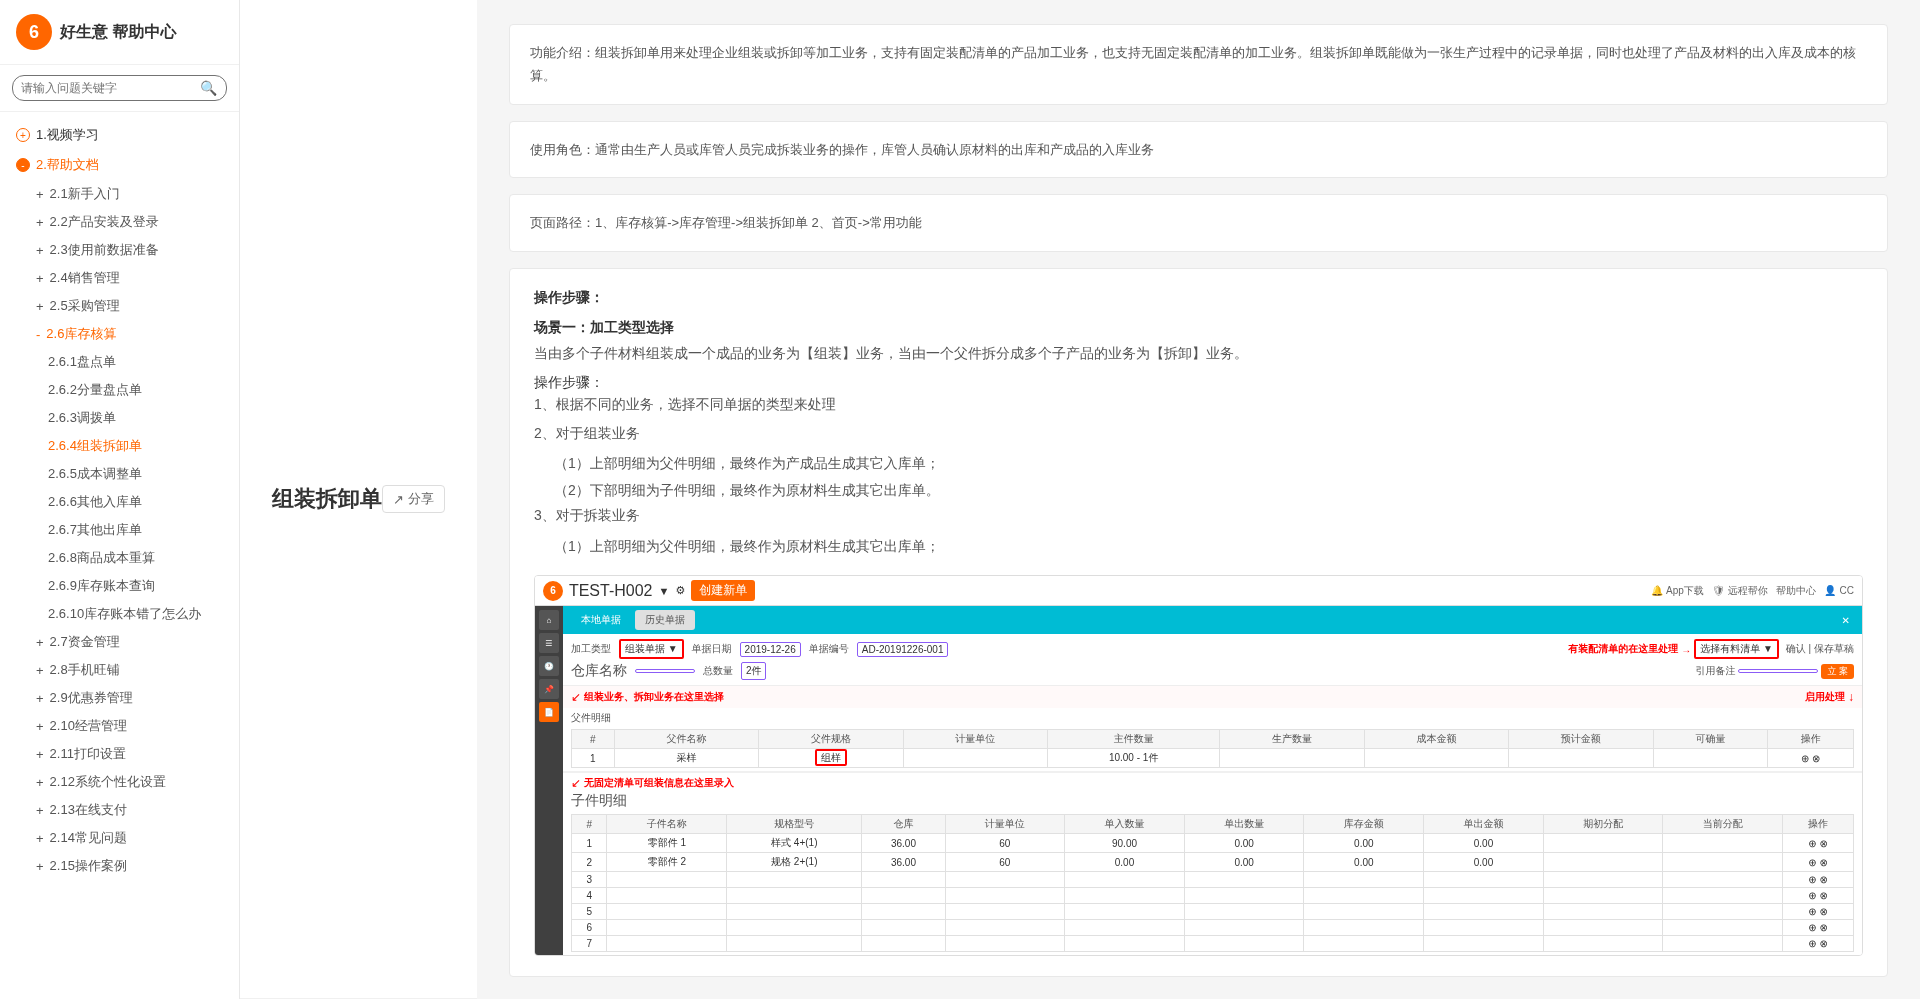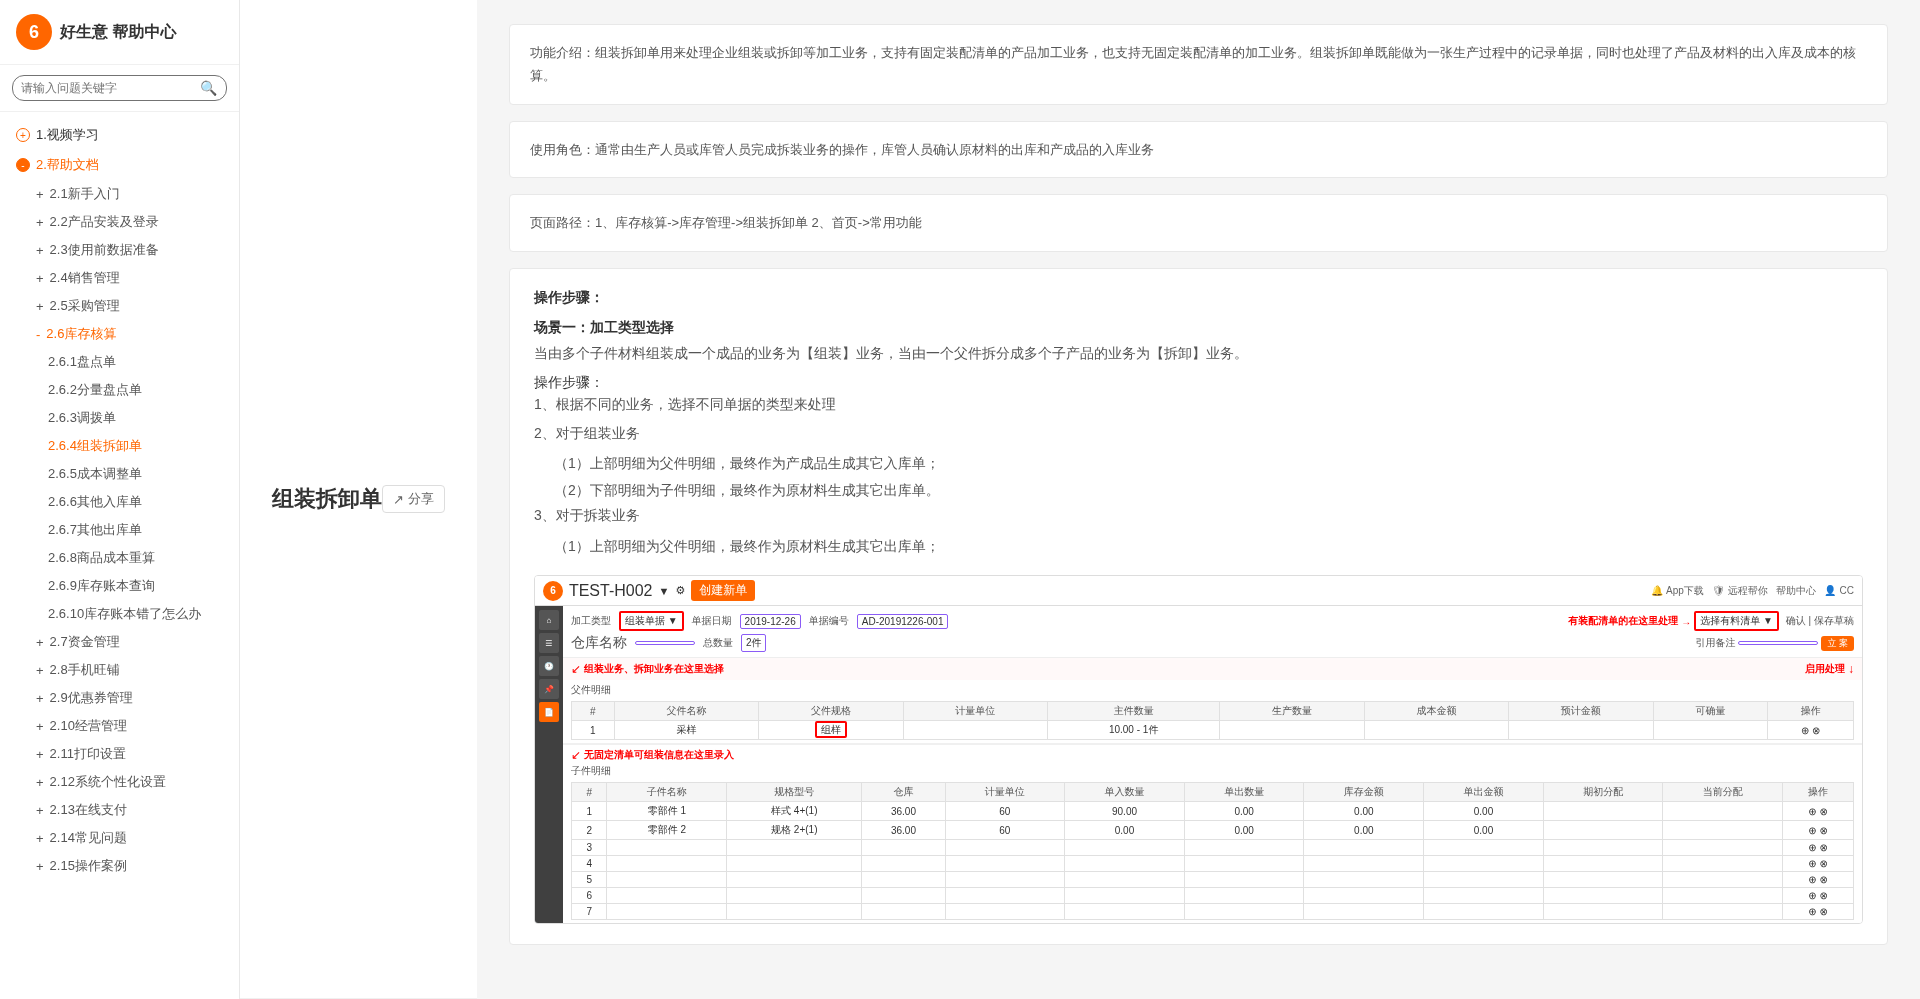--- a/index.html
+++ b/index.html
@@ -492,20 +492,28 @@
             <div style="width:28px;background:#404040;display:flex;flex-direction:column;align-items:center;padding:4px 0;gap:3px;">
               <div style="width:20px;height:20px;background:#555;border-radius:2px;display:flex;align-items:center;justify-content:center;font-size:8px;color:#fff;">⌂</div>
               <div style="width:20px;height:20px;background:#555;border-radius:2px;display:flex;align-items:center;justify-content:center;font-size:8px;color:#fff;">☰</div>
               <div style="width:20px;height:20px;background:#555;border-radius:2px;display:flex;align-items:center;justify-content:center;font-size:8px;color:#fff;">🕐</div>
               <div style="width:20px;height:20px;background:#555;border-radius:2px;display:flex;align-items:center;justify-content:center;font-size:8px;color:#fff;">📌</div>
               <div style="width:20px;height:20px;background:#f60;border-radius:2px;display:flex;align-items:center;justify-content:center;font-size:8px;color:#fff;">📄</div>
             </div>
 
             <div style="flex:1;">
 
+              <div class="sim-header-section">
+                <div style="display:flex;align-items:center;gap:4px;">
+                  <span class="sim-tab-active">本地单据</span>
+                  <span class="sim-tab-inactive">历史单据</span>
+                </div>
+                <span style="flex:1;"></span>
+                <span style="font-size:10px;margin-right:4px;">✕</span>
+              </div>
 
               <div style="background:#fff;padding:5px 8px;border-bottom:1px solid #eee;">
                 <div style="display:flex;align-items:center;gap:8px;margin-bottom:3px;">
                   <span style="font-size:10px;color:#555;">加工类型</span>
                   <span class="sim-type-select">组装单据 ▼</span>
                   <span style="font-size:10px;color:#555;">单据日期</span>
                   <span class="sim-input">2019-12-26</span>
                   <span style="font-size:10px;color:#555;">单据编号</span>
                   <span class="sim-input">AD-20191226-001</span>
 
@@ -574,21 +582,21 @@
                   </tbody>
                 </table>
               </div>
 
               <div style="background:#fff;padding:3px 8px;border-top:2px solid #f0f0f0;position:relative;">
 
                 <div style="display:flex;align-items:center;gap:3px;margin-bottom:2px;">
                   <span style="color:red;font-size:12px;">↙</span>
                   <span class="red-text-annotation">无固定清单可组装信息在这里录入</span>
                 </div>
-                <div style="font-size:10px;color:#555;margin-bottom:2px;">子件明细</div>
+                <div style="font-size:14px;color:#555;margin-bottom:2px;">子件明细</div>
                 <table class="sim-table">
                   <thead>
                     <tr>
                       <th>#</th>
                       <th>子件名称</th>
                       <th>规格型号</th>
                       <th>仓库</th>
                       <th>计量单位</th>
                       <th>单入数量</th>
                       <th>单出数量</th>

